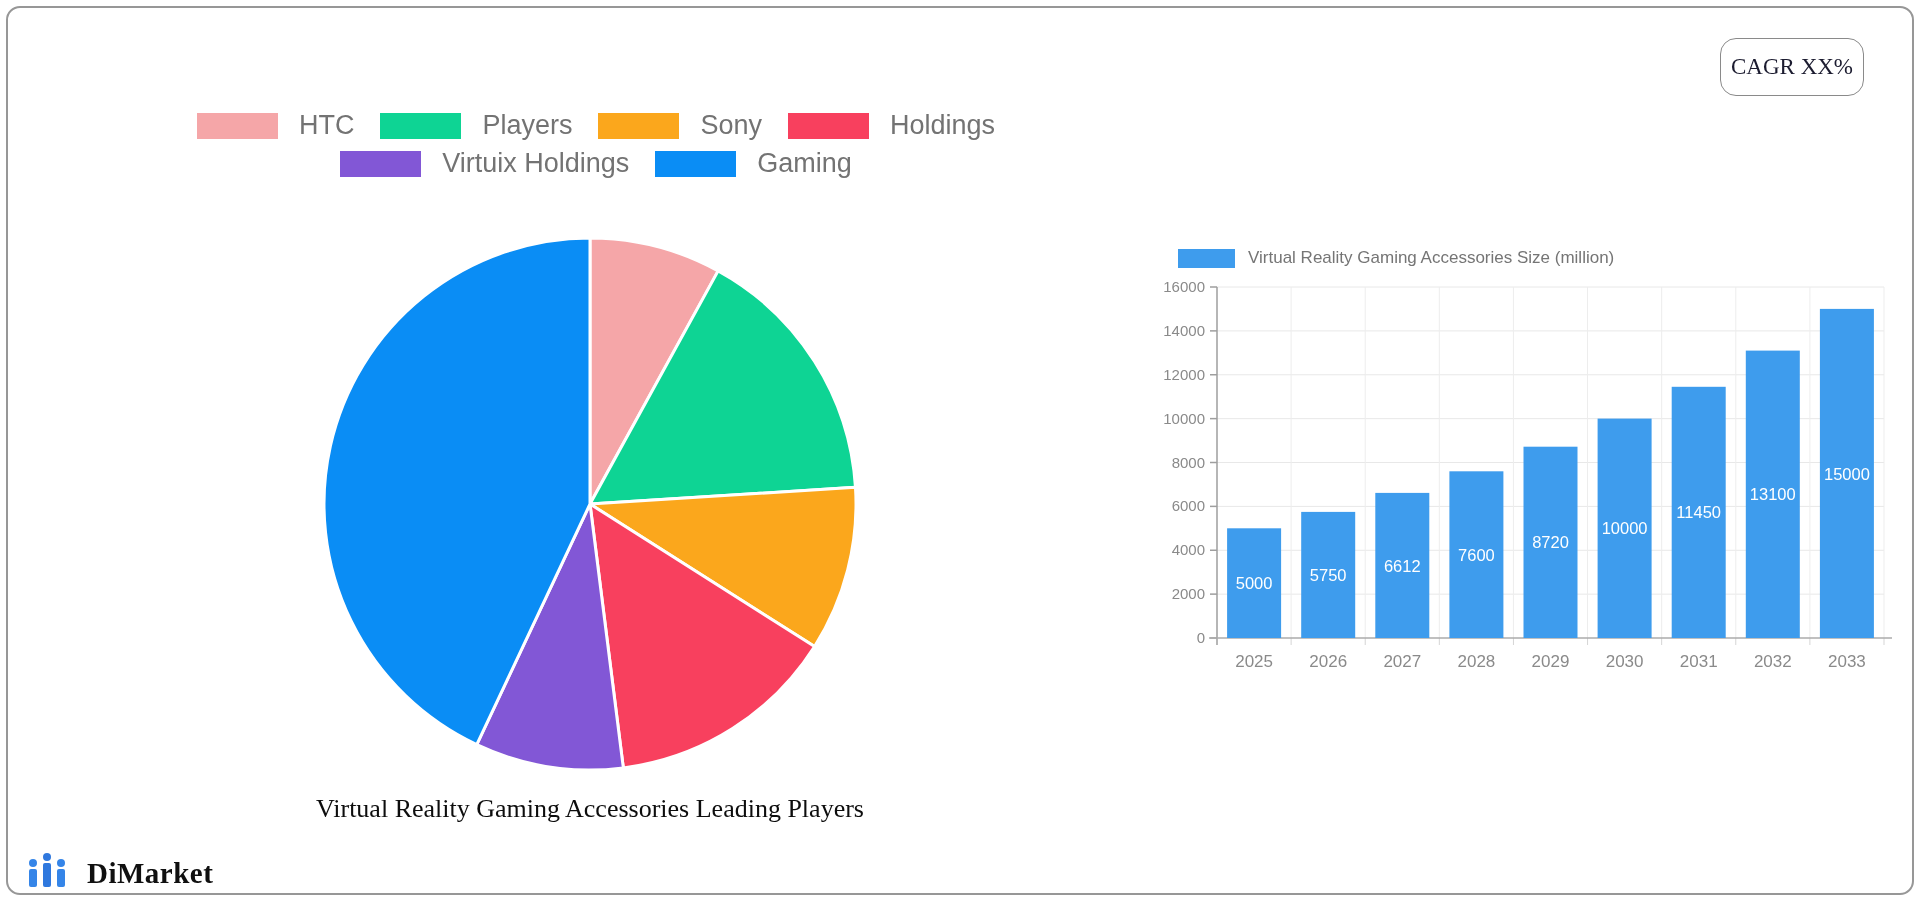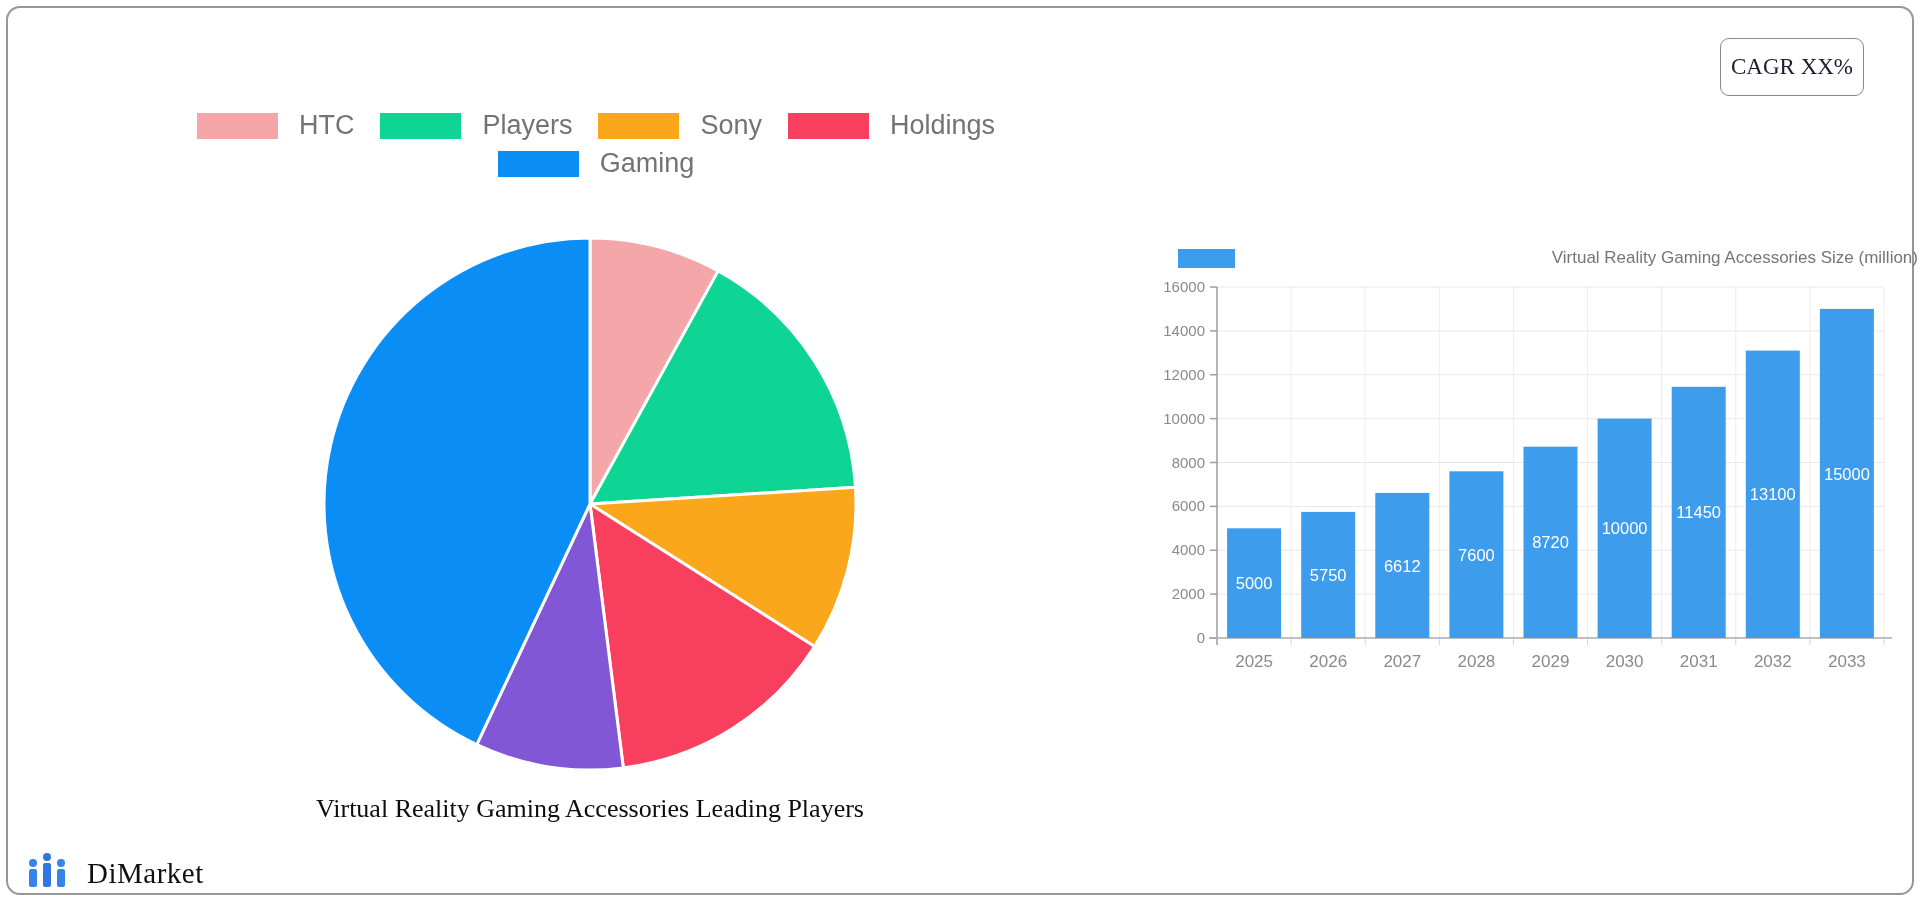--- a/index.html
+++ b/index.html
@@ -1,45 +1,45 @@
 <!DOCTYPE html>
 <html><head>
 <meta charset="utf-8">
 <style>
   html,body{margin:0;padding:0;background:#fff;}
   body{width:1920px;height:901px;position:relative;font-family:"Liberation Sans",sans-serif;}
   .card{position:absolute;inset:6px;background:#fff;border:2px solid #979797;border-radius:14px;}
 
   
   .cagr-box{position:absolute;left:1712px;top:30px;width:142px;height:56px;border:1.5px solid #8a8a8a;
-    border-radius:9px;display:flex;align-items:center;justify-content:center;background:#fff;}
+    border-radius:16px;display:flex;align-items:center;justify-content:center;background:#fff;}
   .cagr-box span{font-family:"Liberation Serif",serif;font-size:23px;color:#1c1c30;}
 
   
   .pie-legend{position:absolute;left:110px;top:102px;width:956px;display:flex;flex-direction:column;gap:7px;}
   .legend-row{display:flex;justify-content:center;gap:26px;}
   .legend-item{display:flex;align-items:center;gap:21px;cursor:pointer;}
   .legend-swatch{width:81px;height:26px;display:inline-block;}
   .legend-label{font-size:27px;color:#737373;}
 
   
   .pie-svg{position:absolute;left:312px;top:226px;}
   .pie-title{position:absolute;left:262px;top:774px;width:640px;text-align:center;
     font-family:"Liberation Serif",serif;font-size:26px;color:#0d0d0d;margin-top:12px;}
 
   
-  .bar-legend{position:absolute;left:1151px;top:240px;width:740px;display:flex;justify-content:space-between;
+  .bar-legend{position:absolute;left:1151px;top:240px;width:740px;display:flex;justify-content:flex-start;
     align-items:center;gap:13px;transform:translateX(19px);}
   .bar-legend-swatch{width:57px;height:19px;background:#3E9CED;display:inline-block;}
   .bar-legend-label{font-size:17px;color:#757575;}
   .bar-svg{position:absolute;left:1151px;top:272px;}
 
   
   .logo{position:absolute;left:18px;top:845px;display:flex;align-items:center;gap:9px;}
-  .logo-text{font-family:"Liberation Serif",serif;font-size:29px;font-weight:400;color:#101010;letter-spacing:0.5px;}
+  .logo-text{font-family:"Liberation Serif",serif;font-size:29px;font-weight:700;color:#101010;letter-spacing:0.5px;}
 
   svg text{font-family:"Liberation Sans",sans-serif;}
 </style>
 </head>
 <body>
 
 <div class="card">
 
   <div class="cagr-box">
     <span>CAGR XX%</span>
@@ -58,20 +58,24 @@
         <div class="legend-item">
           <span class="legend-swatch" style="background: rgb(251, 167, 28);"></span>
           <span class="legend-label">Sony</span>
         </div>
         <div class="legend-item">
           <span class="legend-swatch" style="background: rgb(248, 64, 94);"></span>
           <span class="legend-label">Holdings</span>
         </div>
       </div>
       <div class="legend-row">
+        <div class="legend-item">
+          <span class="legend-swatch" style="background: rgb(130, 87, 214);"></span>
+          <span class="legend-label">Virtuix Holdings</span>
+        </div>
         <div class="legend-item">
           <span class="legend-swatch" style="background: rgb(10, 141, 245);"></span>
           <span class="legend-label">Gaming</span>
         </div>
       </div>
     </div>
 
   <svg class="pie-svg" id="pie-svg" width="540" height="540" viewBox="0 0 540 540">
       <path d="M 270 270 L 270.00 4.00 A 266 266 0 0 1 398.15 36.90 Z" fill="#F5A6A8" stroke="#ffffff" stroke-width="3" stroke-linejoin="round"></path>
       <path d="M 270 270 L 398.15 36.90 A 266 266 0 0 1 535.48 253.30 Z" fill="#0ED494" stroke="#ffffff" stroke-width="3" stroke-linejoin="round"></path>

